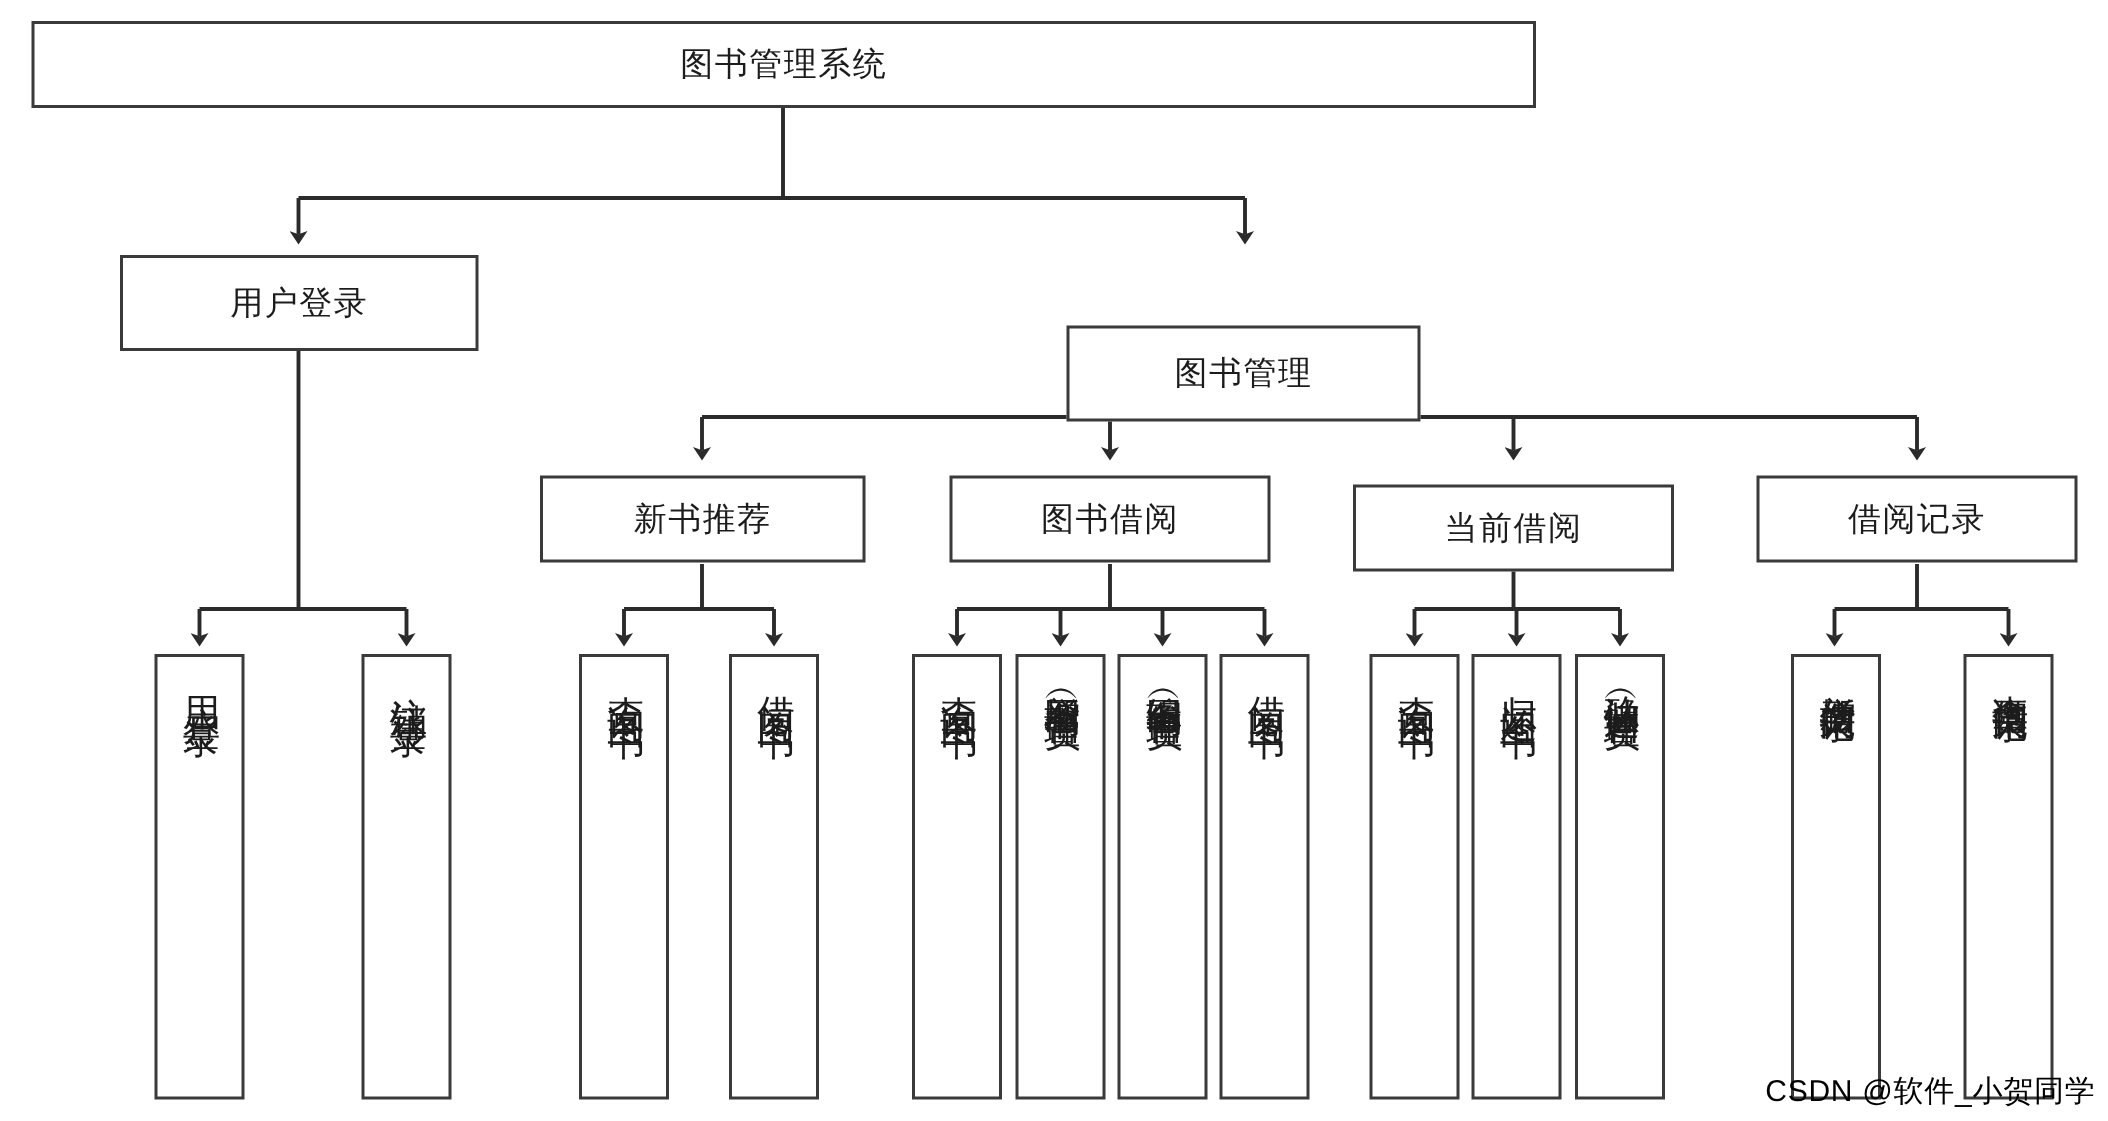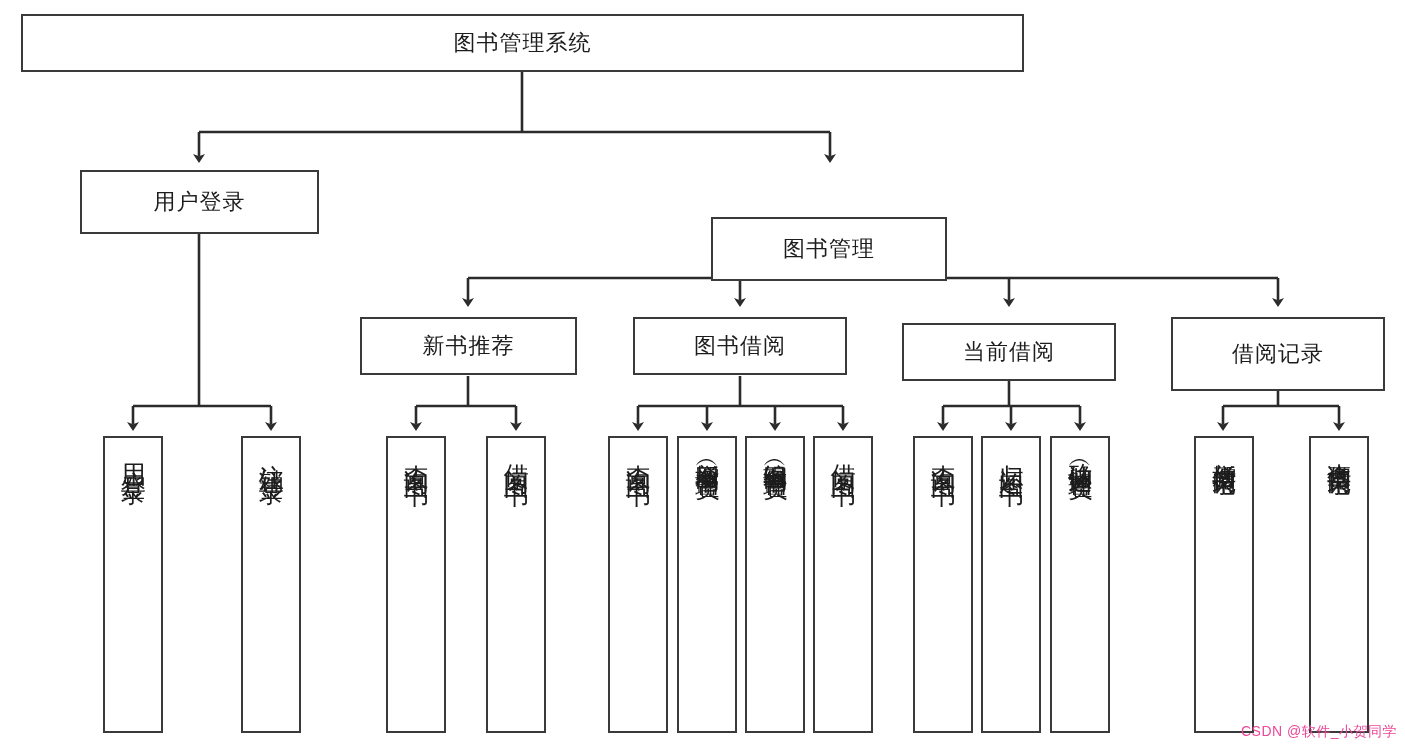--- a/index.html
+++ b/index.html
@@ -55,22 +55,22 @@
     color: #1c1c1c;
   }
   .vlabel.tall {
     font-size: 24px;
     letter-spacing: 2px;
   }
   .watermark {
     position: absolute;
     right: 8px;
     bottom: 6px;
-    font-size: 14px;
-    color: #ec4899;
+    font-size: 20px;
+    color: #000000;
     white-space: nowrap;
     letter-spacing: 0.5px;
     margin-top: 12px;
   }
 </style>
 </head>
 <body>
 
 <div id="canvas">
 
@@ -141,21 +141,21 @@
   </div>
 
   <div class="node horiz" style="left:633px; top:317px; width:214px; height:58px;">
     <span>图书借阅</span>
   </div>
 
   <div class="node horiz" style="left:902px; top:323px; width:214px; height:58px;">
     <span>当前借阅</span>
   </div>
 
-  <div class="node horiz" style="left:1171px; top:317px; width:214px; height:74px;">
+  <div class="node horiz" style="left:1171px; top:317px; width:214px; height:58px;">
     <span>借阅记录</span>
   </div>
 
   <div class="node vert" style="left:103px; top:436px; width:60px; height:297px;">
     <span class="vlabel">用户登录</span>
   </div>
 
   <div class="node vert" style="left:241px; top:436px; width:60px; height:297px;">
     <span class="vlabel">注销登录</span>
   </div>

